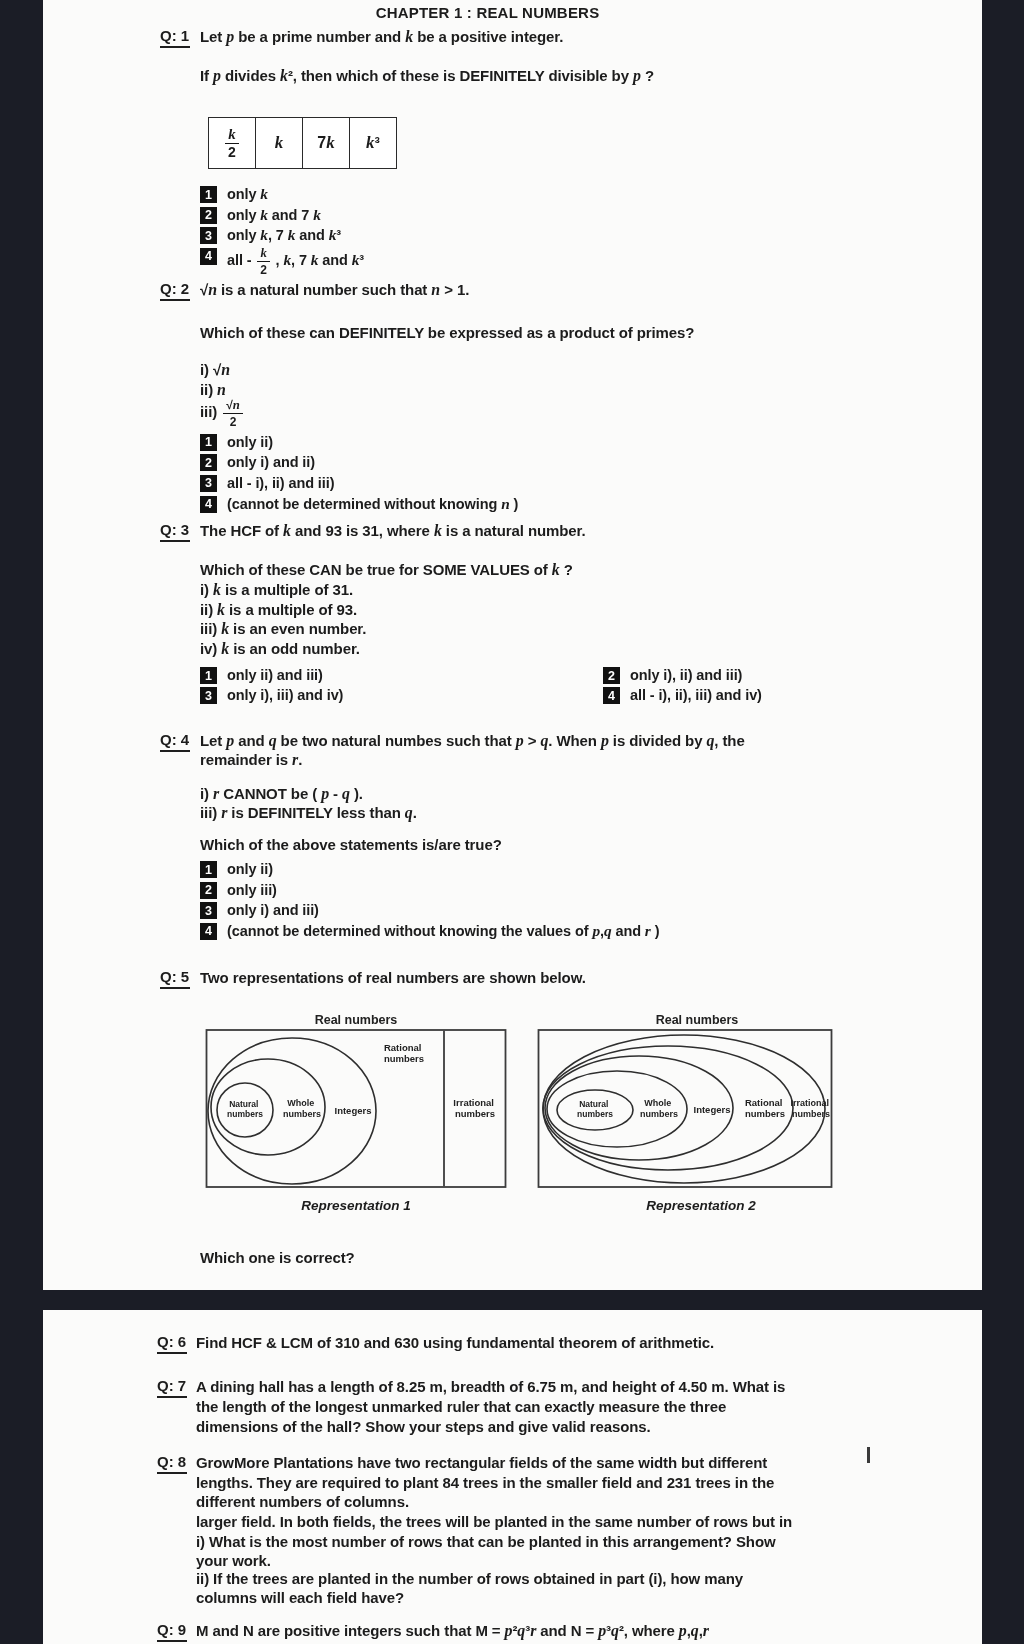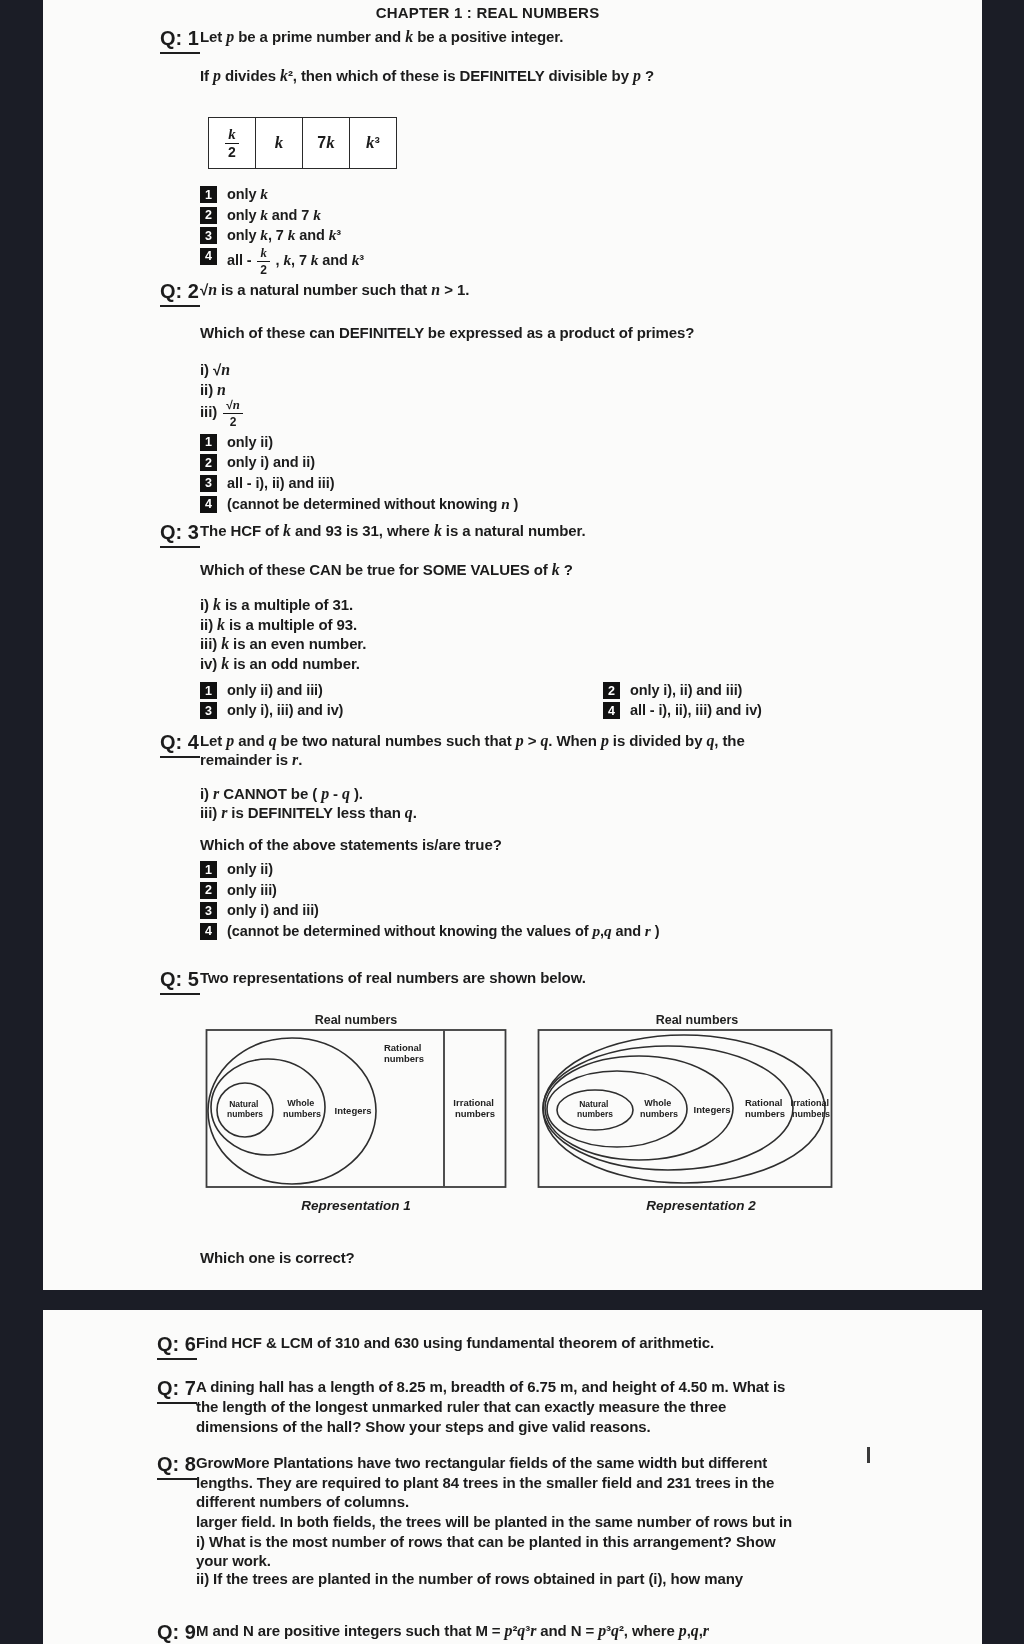--- a/index.html
+++ b/index.html
@@ -7,21 +7,21 @@
     width:1024px;height:1644px;position:relative;overflow:hidden;
     background:#1b1d26;
     font-family:"Liberation Sans",sans-serif;color:#1c1c1c;
   }
   .card{position:absolute;left:43px;width:939px;background:#fbfbfa;}
   .card1{top:0;height:1290px;}
   .card2{top:1310px;height:380px;}
   .chapter-title{position:absolute;top:4px;left:0;width:100%;text-align:center;
     font-size:15px;font-weight:700;letter-spacing:.2px;padding-right:50px;box-sizing:border-box;}
   .q{position:absolute;left:0;width:100%;}
-  .qlabel{position:absolute;left:117px;top:0;font-size:20px;font-weight:700;
+  .qlabel{position:absolute;left:117px;top:0;font-size:15px;font-weight:700;
     border-bottom:2.5px solid #1e1e1e;padding:0 1px 2px 0;}
   .card2 .qlabel{left:114px;}
   .qc{margin-left:157px;margin-right:34px;}
   .card2 .qc{margin-left:153px;}
   .line{font-size:15px;font-weight:700;line-height:20px;letter-spacing:-.1px;}
   .items .line{line-height:19.5px;}
   i{font-family:"Liberation Serif",serif;font-style:italic;font-weight:700;font-size:1.06em;}
   
   .opts{margin-top:0;}
   .opt{display:flex;align-items:flex-start;margin-bottom:2.6px;}
@@ -136,21 +136,21 @@
         </div>
       </div>
     </div>
   </section>
 
   <section class="q" style="top:521px">
     <span class="qlabel">Q: 3</span>
     <div class="qc">
       <div class="line">The HCF of <i>k</i> and 93 is 31, where <i>k</i> is a natural number.</div>
       <div class="line" style="margin-top:19px">Which of these CAN be true for SOME VALUES of <i>k</i> ?</div>
-      <div class="items" style="margin-top:15px">
+      <div class="items" style="margin-top:0">
         <div class="line">i) <i>k</i> is a multiple of 31.</div>
         <div class="line">ii) <i>k</i> is a multiple of 93.</div>
         <div class="line">iii) <i>k</i> is an even number.</div>
         <div class="line">iv) <i>k</i> is an odd number.</div>
       </div>
       <div class="opts" style="margin-top:8px">
         <div class="optrow2">
           <div class="opt">
             <span class="optnum">1</span>
             <span class="opttext">only ii) and iii)</span>
@@ -297,20 +297,21 @@
     <span class="qlabel">Q: 8</span>
     <div class="qc">
       <div class="line" style="line-height:19.5px">GrowMore Plantations have two rectangular fields of the same width but different</div>
       <div class="line" style="line-height:19.5px">lengths. They are required to plant 84 trees in the smaller field and 231 trees in the</div>
       <div class="line" style="line-height:19.5px">different numbers of columns.</div>
       <div class="line" style="line-height:19.5px">larger field. In both fields, the trees will be planted in the same number of rows but in</div>
       <div class="items" style="margin-top:2px">
         <div class="line" style="line-height:18.5px">i) What is the most number of rows that can be planted in this arrangement? Show</div>
         <div class="line" style="line-height:18.5px">your work.</div>
         <div class="line" style="line-height:18.5px">ii) If the trees are planted in the number of rows obtained in part (i), how many</div>
+        <div class="line" style="line-height:18.5px">columns will each field have?</div>
       </div>
     </div>
   </section>
 
   <section class="q" style="top:311px">
     <span class="qlabel">Q: 9</span>
     <div class="qc">
       <div class="line">M and N are positive integers such that M = <i>p</i>²<i>q</i>³<i>r</i> and N = <i>p</i>³<i>q</i>², where <i>p</i>,<i>q</i>,<i>r</i></div>
     </div>
   </section>

